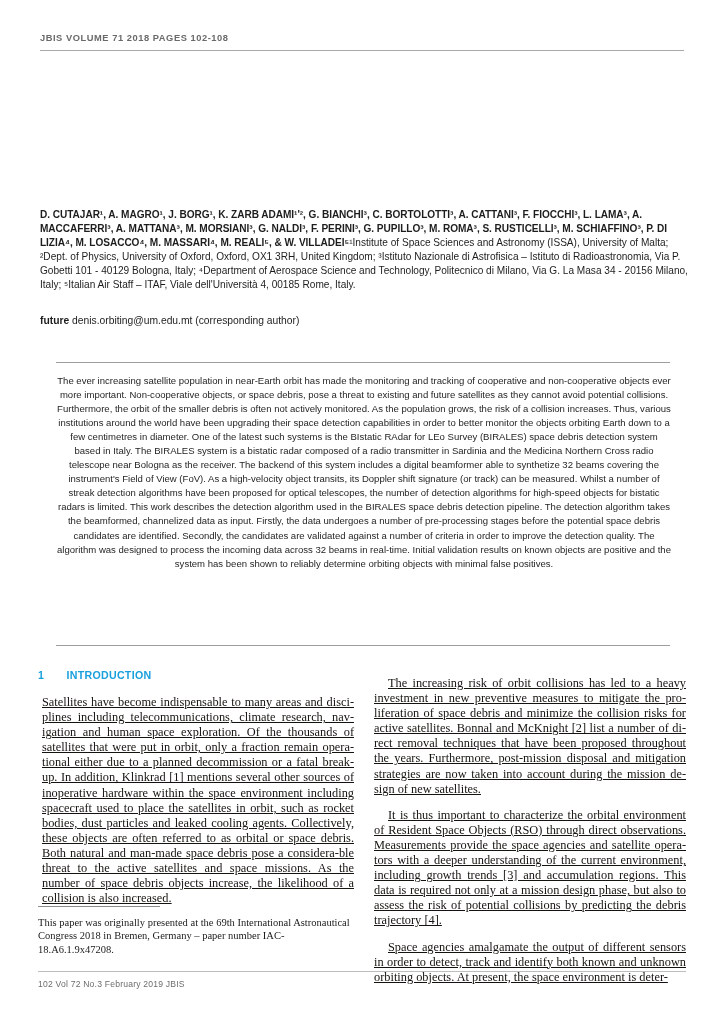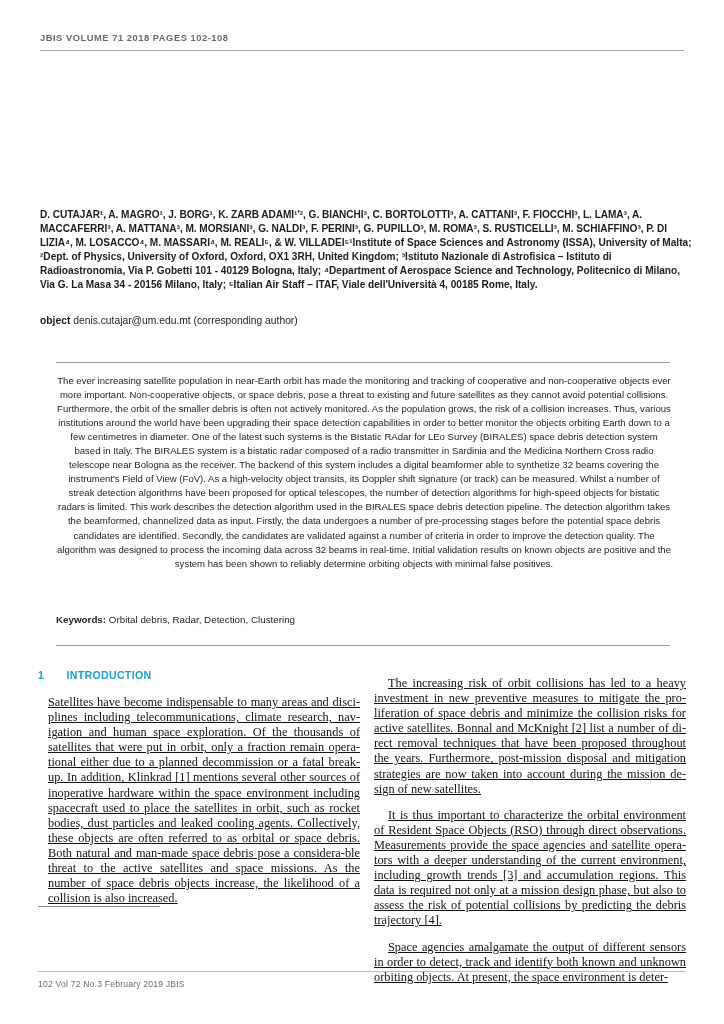--- a/index.html
+++ b/index.html
@@ -86,21 +86,21 @@
     font-size: 10.1px;
     line-height: 14.1px;
     color: #1d1d1d;
     text-align: left;
   }
   .authors-names {
     font-weight: 700;
     letter-spacing: -0.05px;
   }
   .affils {
-    font-weight: 700;
+    font-weight: 400;
   }
 
   
   .email-block {
     position: absolute;
     left: 40px;
     top: 314px;
     width: 600px;
     font-family: "Liberation Sans", sans-serif;
     font-size: 10.3px;
@@ -171,21 +171,21 @@
     top: 695px;
     width: 312px;
     font-family: "Liberation Serif", serif;
     font-size: 12.35px;
     line-height: 15.1px;
     text-align: justify;
     text-justify: inter-word;
     color: #15130f;
     hyphens: manual;
   }
-  .col-left  { left: 48px; }
+  .col-left  { left: 42px; }
   .col-right { left: 374px; top: 676px; }
   .col p { margin: 0; text-decoration: underline; }
   .col p.indent { text-indent: 14px; }
   .col p + p { margin-top: 11px; }
 
   
   .fn-rule {
     position: absolute;
     left: 38px;
     top: 906px;
@@ -234,47 +234,44 @@
     <div class="runhead">JBIS VOLUME 71 2018 PAGES 102-108</div>
   </div>
   <div class="runhead-rule"></div>
 
 
   <div class="authors-block">
     <span class="authors-names">D. CUTAJAR¹, A. MAGRO¹, J. BORG¹, K. ZARB ADAMI¹'², G. BIANCHI³, C. BORTOLOTTI³, A. CATTANI³, F. FIOCCHI³, L. LAMA³, A. MACCAFERRI³, A. MATTANA³, M. MORSIANI³, G. NALDI³, F. PERINI³, G. PUPILLO³, M. ROMA³, S. RUSTICELLI³, M. SCHIAFFINO³, P. DI LIZIA⁴, M. LOSACCO⁴, M. MASSARI⁴, M. REALI⁵, &amp; W. VILLADEI⁵</span><span class="affils">¹Institute of Space Sciences and Astronomy (ISSA), University of Malta; ²Dept. of Physics, University of Oxford, Oxford, OX1 3RH, United Kingdom; ³Istituto Nazionale di Astrofisica – Istituto di Radioastronomia, Via P. Gobetti 101 - 40129 Bologna, Italy; ⁴Department of Aerospace Science and Technology, Politecnico di Milano, Via G. La Masa 34 - 20156 Milano, Italy; ⁵Italian Air Staff – ITAF, Viale dell'Università 4, 00185 Rome, Italy.</span>
   </div>
 
   <div class="email-block">
-    <span class="email-label">object</span>
-    <span>denis.cutajar@um.edu.mt (corresponding author)</span>
+    <span class="email-label">future</span>
+    <span>denis.orbiting@um.edu.mt (corresponding author)</span>
   </div>
 
   <div class="abs-rule-top"></div>
 
   <div class="abstract">The ever increasing satellite population in near-Earth orbit has made the monitoring and tracking of cooperative and non-cooperative objects ever more important. Non-cooperative objects, or space debris, pose a threat to existing and future satellites as they cannot avoid potential collisions. Furthermore, the orbit of the smaller debris is often not actively monitored. As the population grows, the risk of a collision increases. Thus, various institutions around the world have been upgrading their space detection capabilities in order to better monitor the objects orbiting Earth down to a few centimetres in diameter. One of the latest such systems is the BIstatic RAdar for LEo Survey (BIRALES) space debris detection system based in Italy. The BIRALES system is a bistatic radar composed of a radio transmitter in Sardinia and the Medicina Northern Cross radio telescope near Bologna as the receiver. The backend of this system includes a digital beamformer able to synthetize 32 beams covering the instrument's Field of View (FoV). As a high-velocity object transits, its Doppler shift signature (or track) can be measured. Whilst a number of streak detection algorithms have been proposed for optical telescopes, the number of detection algorithms for high-speed objects for bistatic radars is limited. This work describes the detection algorithm used in the BIRALES space debris detection pipeline. The detection algorithm takes the beamformed, channelized data as input. Firstly, the data undergoes a number of pre-processing stages before the potential space debris candidates are identified. Secondly, the candidates are validated against a number of criteria in order to improve the detection quality. The algorithm was designed to process the incoming data across 32 beams in real-time. Initial validation results on known objects are positive and the system has been shown to reliably determine orbiting objects with minimal false positives.</div>
 
-  <div class="keywords">
-    <span class="kw-label">Keywords:</span>
-    <span>Orbital debris, Radar, Detection, Clustering</span>
-  </div>
 
   <div class="abs-rule-bot"></div>
 
   <div class="sec-head">
     <span class="sec-num">1</span><span>INTRODUCTION</span>
   </div>
 
   <div class="col col-left">
     <p>Satellites have become indispensable to many areas and disci-plines including telecommunications, climate research, nav-igation and human space exploration. Of the thousands of satellites that were put in orbit, only a fraction remain opera-tional either due to a planned decommission or a fatal break-up. In addition, Klinkrad [1] mentions several other sources of inoperative hardware within the space environment including spacecraft used to place the satellites in orbit, such as rocket bodies, dust particles and leaked cooling agents. Collectively, these objects are often referred to as orbital or space debris. Both natural and man-made space debris pose a considera-ble threat to the active satellites and space missions. As the number of space debris objects increase, the likelihood of a collision is also increased.</p>
   </div>
 
   <div class="col col-right">
     <p class="indent">The increasing risk of orbit collisions has led to a heavy investment in new preventive measures to mitigate the pro-liferation of space debris and minimize the collision risks for active satellites. Bonnal and McKnight [2] list a number of di-rect removal techniques that have been proposed throughout the years. Furthermore, post-mission disposal and mitigation strategies are now taken into account during the mission de-sign of new satellites.</p>
     <p class="indent">It is thus important to characterize the orbital environment of Resident Space Objects (RSO) through direct observations. Measurements provide the space agencies and satellite opera-tors with a deeper understanding of the current environment, including growth trends [3] and accumulation regions. This data is required not only at a mission design phase, but also to assess the risk of potential collisions by predicting the debris trajectory [4].</p>
     <p class="indent">Space agencies amalgamate the output of different sensors in order to detect, track and identify both known and unknown orbiting objects. At present, the space environment is deter-</p>
   </div>
 
   <div class="fn-rule"></div>
+  <div class="footnote">This paper was originally presented at the 69th International Astronautical Congress 2018 in Bremen, Germany – paper number IAC-18.A6.1.9x47208.</div>
 
   <div class="footer-rule"></div>
   <div class="footer">102 Vol 72 No.3 February 2019 JBIS</div>
 
 </div>
 
 </body></html>

